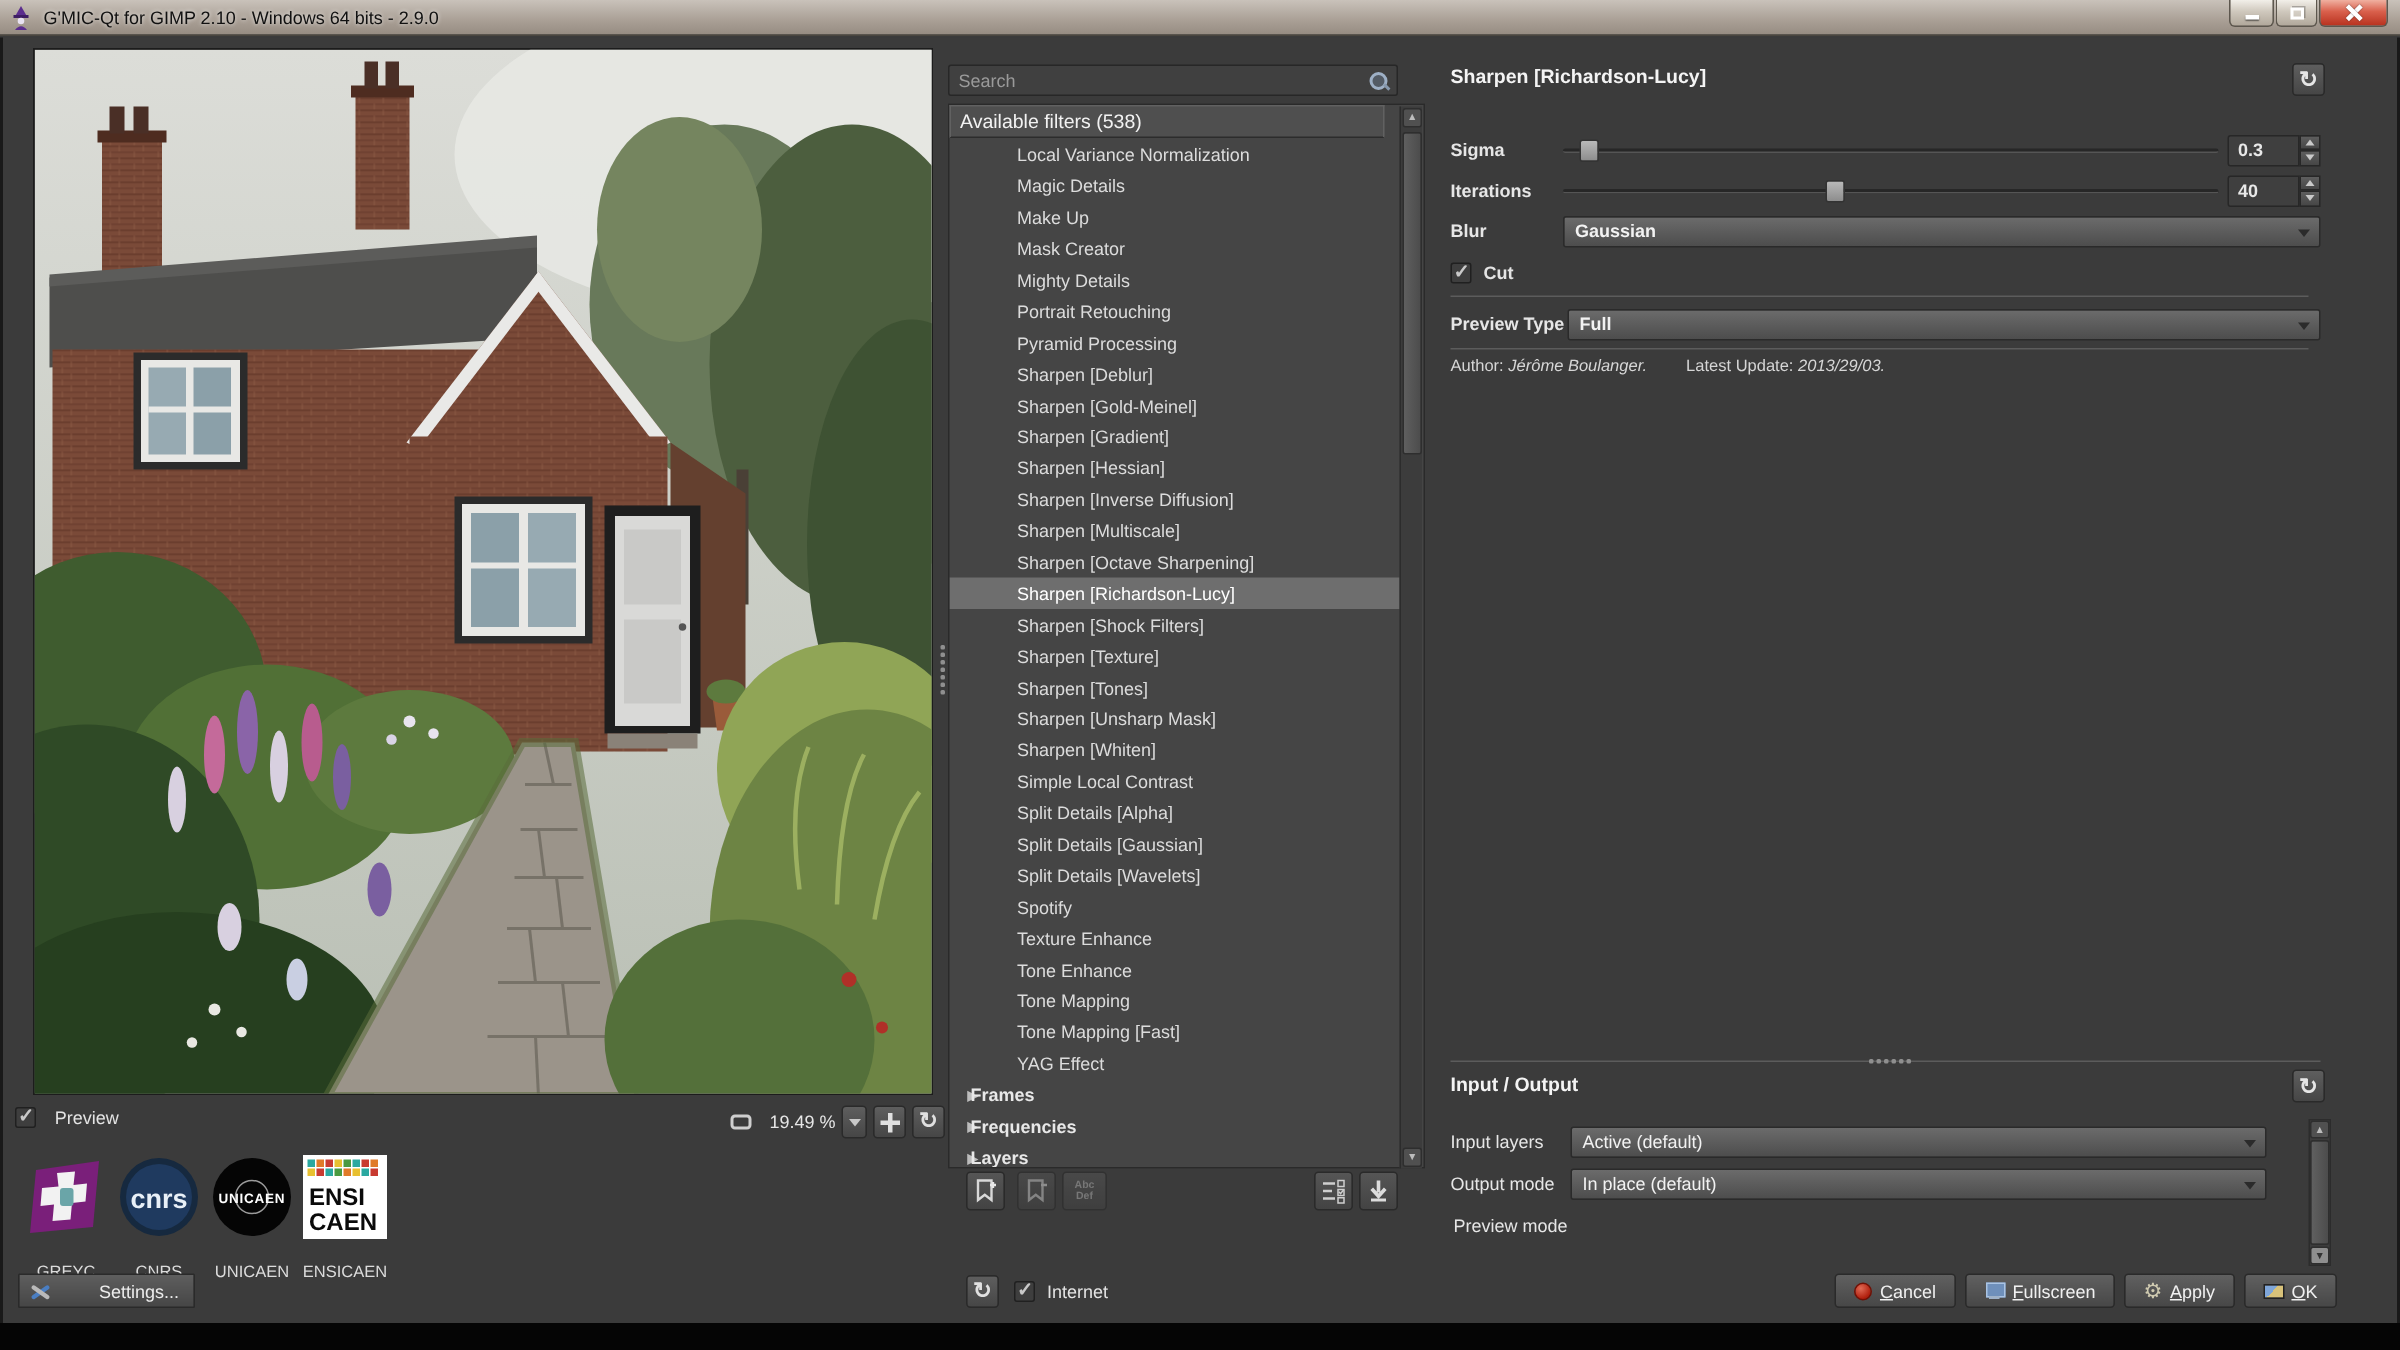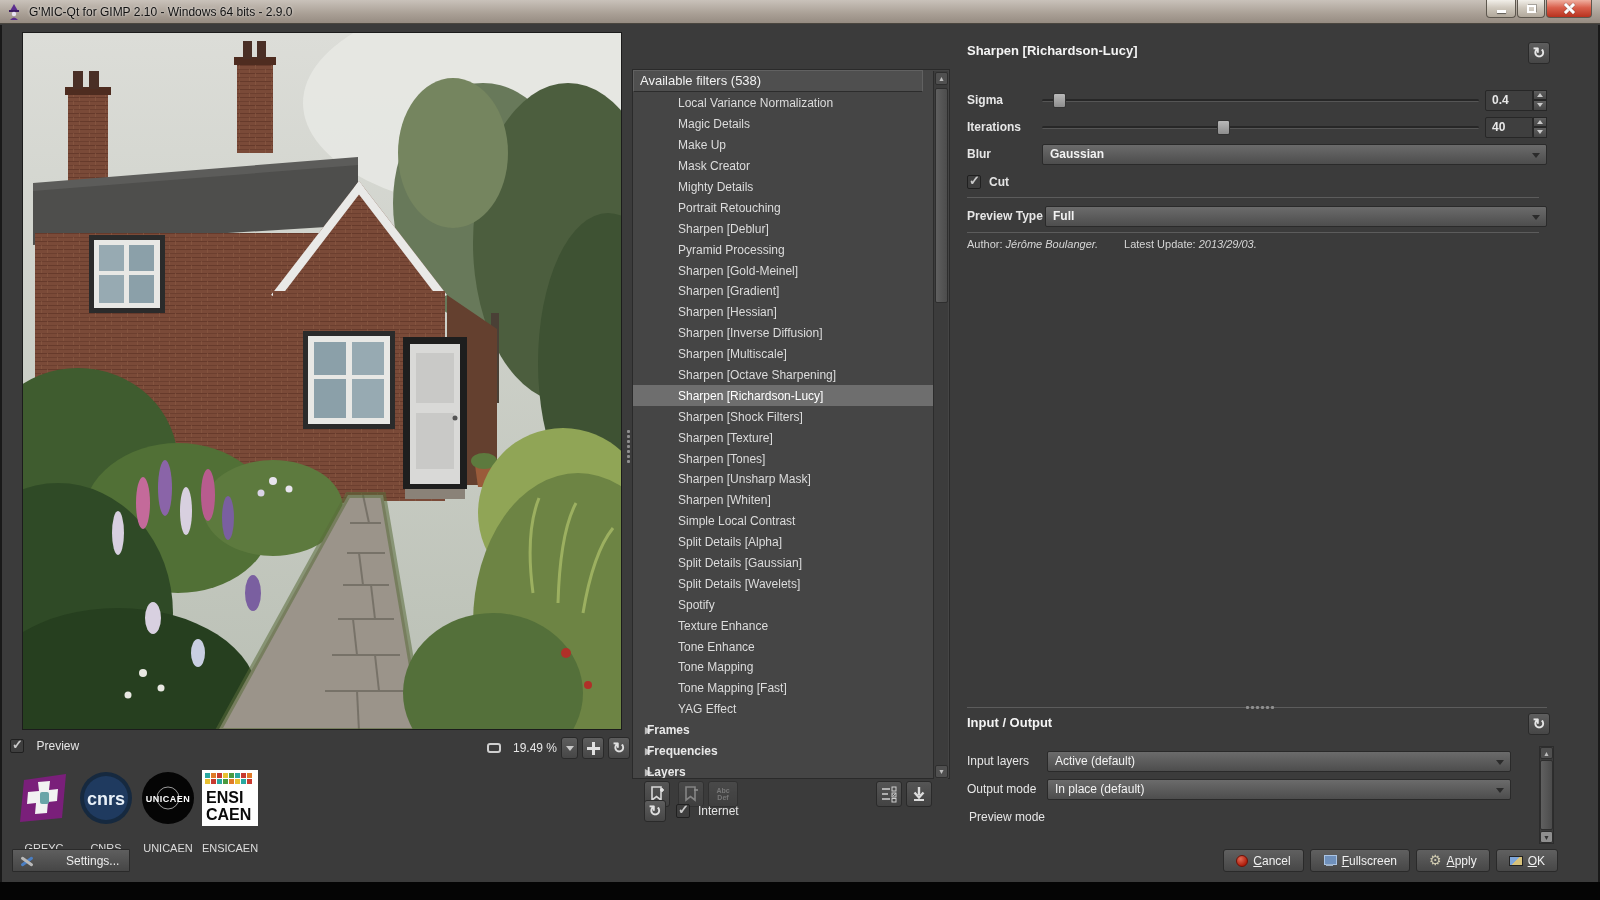--- a/index.html
+++ b/index.html
@@ -128,21 +128,21 @@
   .vscroll { position:absolute; right:1px; top:1px; width:15px; height:708px; background:#3c3c3c; border-left:1px solid #2c2c2c; }
   .vscroll .sb-btn { position:absolute; left:1px; width:13px; height:13px; background:#505050; border:1px solid #2e2e2e; border-radius:2px; color:#bdbdbd; font-size:7px; text-align:center; line-height:12px; }
   .vscroll .sb-up { top:1px; } .vscroll .sb-down { bottom:1px; }
   .vscroll .sb-thumb { position:absolute; left:1px; width:13px; background:linear-gradient(90deg,#5f5f5f,#4c4c4c); border:1px solid #2e2e2e; border-radius:2px; }
 
   .fav-toolbar { position:absolute; left:642px; top:756px; width:306px; height:27px; }
   .fav-btn { position:absolute; top:0; width:26px; height:26px; border:1px solid #2a2a2a; border-radius:3px; background:linear-gradient(#555,#434343); display:flex; align-items:center; justify-content:center; }
   .fav-btn.dim { opacity:.55; }
   .rename-txt { font-size:7px; line-height:7px; color:#a8a8a8; font-weight:bold; text-align:center; }
 
-  .internet-row { position:absolute; left:642px; top:774px; height:24px; display:flex; align-items:center;justify-content:space-between; }
+  .internet-row { position:absolute; left:642px; top:824px; height:24px; display:flex; align-items:center;justify-content:space-between; }
   .internet-row .cb { margin-left:10px; }
   .internet-label { font-size:12px; color:#e4e4e4; margin-left:8px; }
 
   
   .right-col { position:absolute; left:955px; top:0; width:601px; height:857px; }
   .panel-title { position:absolute; left:10px; font-size:13px; font-weight:bold; color:#f4f4f4; }
   .reset-btn { position:absolute; width:22px; height:22px; border:1px solid #2a2a2a; border-radius:3px; background:linear-gradient(#5e5e5e,#464646); display:flex; align-items:center; justify-content:center; }
   .reset-btn::before { content:"↻"; font-size:15px; font-weight:bold; color:#e6e6e6; }
 
   .param-row { position:absolute; left:10px; width:580px; height:22px; display:flex; align-items:center;font-weight:bold; }
@@ -448,20 +448,24 @@
     <div class="splitter-dots" style="left:936px; top:404px;">
         <i></i>
         <i></i>
         <i></i>
         <i></i>
         <i></i>
         <i></i>
         <i></i>
       </div>
 
+    <div class="search-box">
+      <input type="text" placeholder="Search" style="">
+      <span class="icon-magnifier"></span>
+    </div>
 
     <div class="filter-panel">
       <div class="filter-header">Available filters (538)</div>
       <div class="filter-rows">
           <div class="filter-item">
 
           <span class="flabel">Local Variance Normalization</span>
         </div>
           <div class="filter-item">
 
@@ -478,25 +482,25 @@
           <div class="filter-item">
 
           <span class="flabel">Mighty Details</span>
         </div>
           <div class="filter-item">
 
           <span class="flabel">Portrait Retouching</span>
         </div>
           <div class="filter-item">
 
+          <span class="flabel">Pyramid Processing</span>
+        </div>
+          <div class="filter-item">
+
           <span class="flabel">Sharpen [Deblur]</span>
-        </div>
-          <div class="filter-item">
-
-          <span class="flabel">Pyramid Processing</span>
         </div>
           <div class="filter-item">
 
           <span class="flabel">Sharpen [Gold-Meinel]</span>
         </div>
           <div class="filter-item">
 
           <span class="flabel">Sharpen [Gradient]</span>
         </div>
           <div class="filter-item">
@@ -646,21 +650,21 @@
     <div class="right-col">
       <div class="panel-title" style="top:18px;">Sharpen [Richardson-Lucy]</div>
       <div class="reset-btn" style="right:8px; top:17px;"></div>
 
       <div class="param-row" style="top:64px;">
         <span class="param-label">Sigma</span>
         <div class="slider">
           <div class="track"></div>
           <div class="handle" id="sigma-handle" style="left: 2.5%;"></div>
         </div>
-        <div class="spin-value">0.4</div>
+        <div class="spin-value">0.3</div>
         <div class="spin-arrows">
           <span>
               <i class="tri-up-s"></i>
             </span>
           <span>
               <i class="tri-down-s"></i>
             </span>
         </div>
       </div>
 

